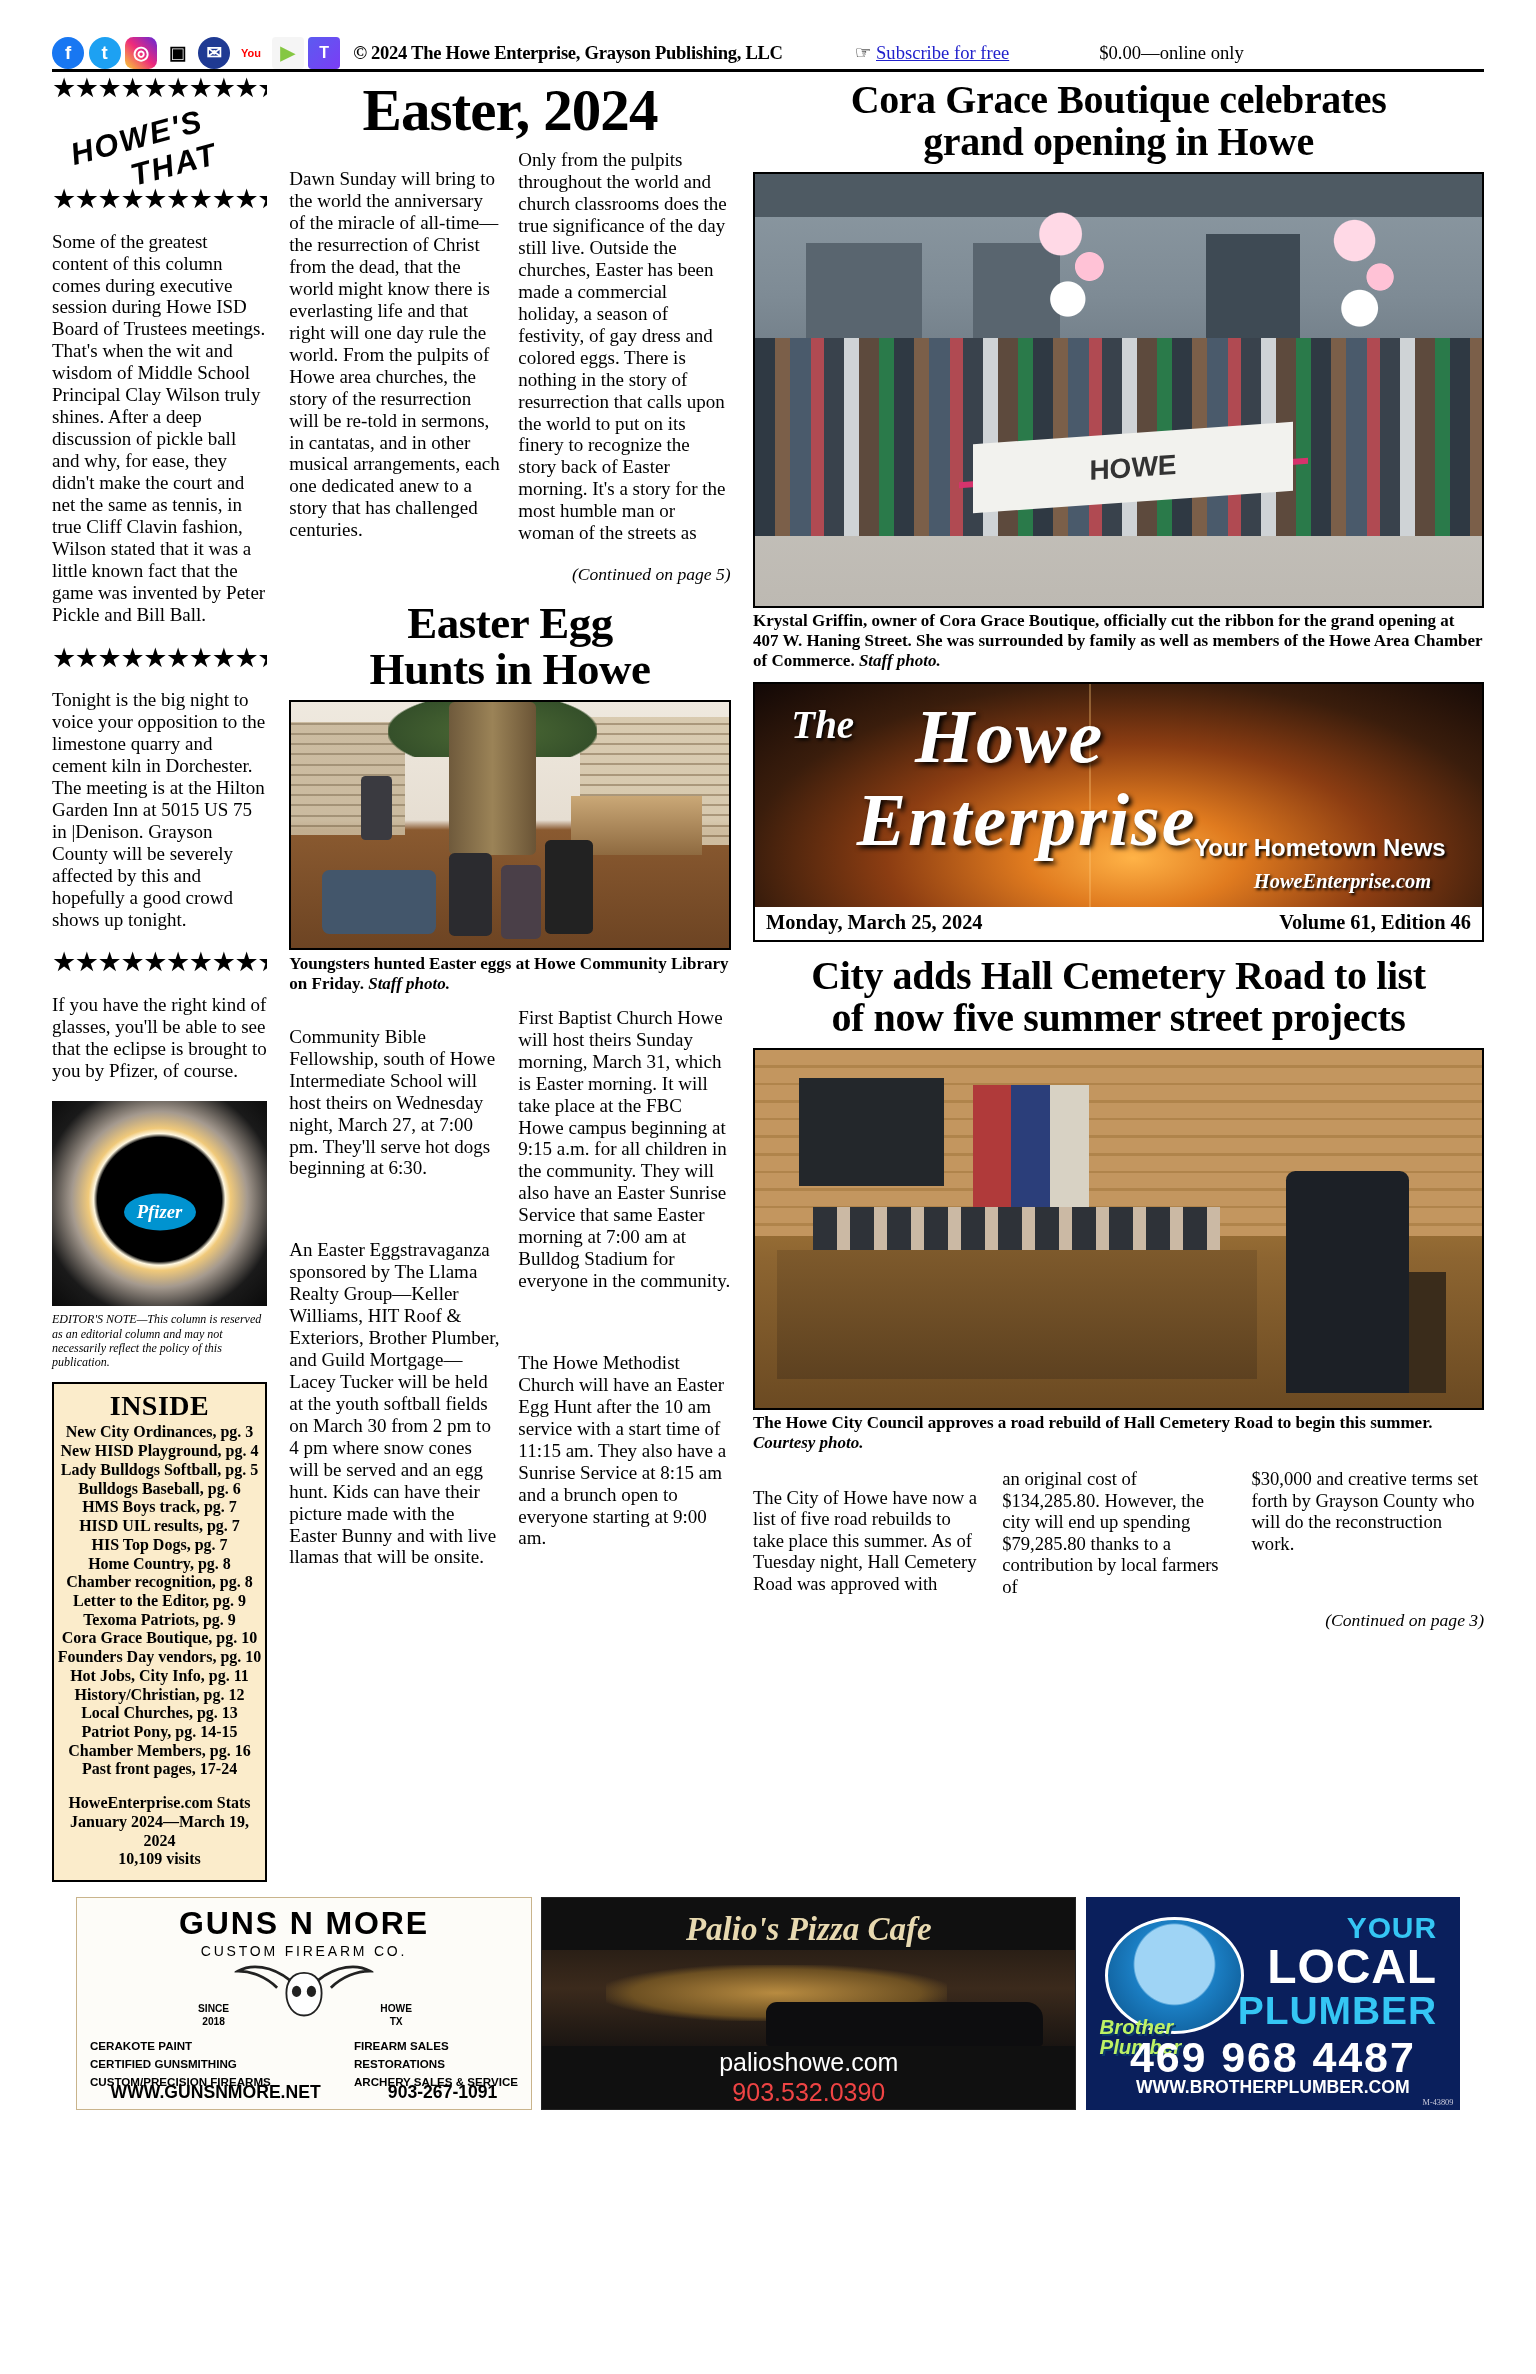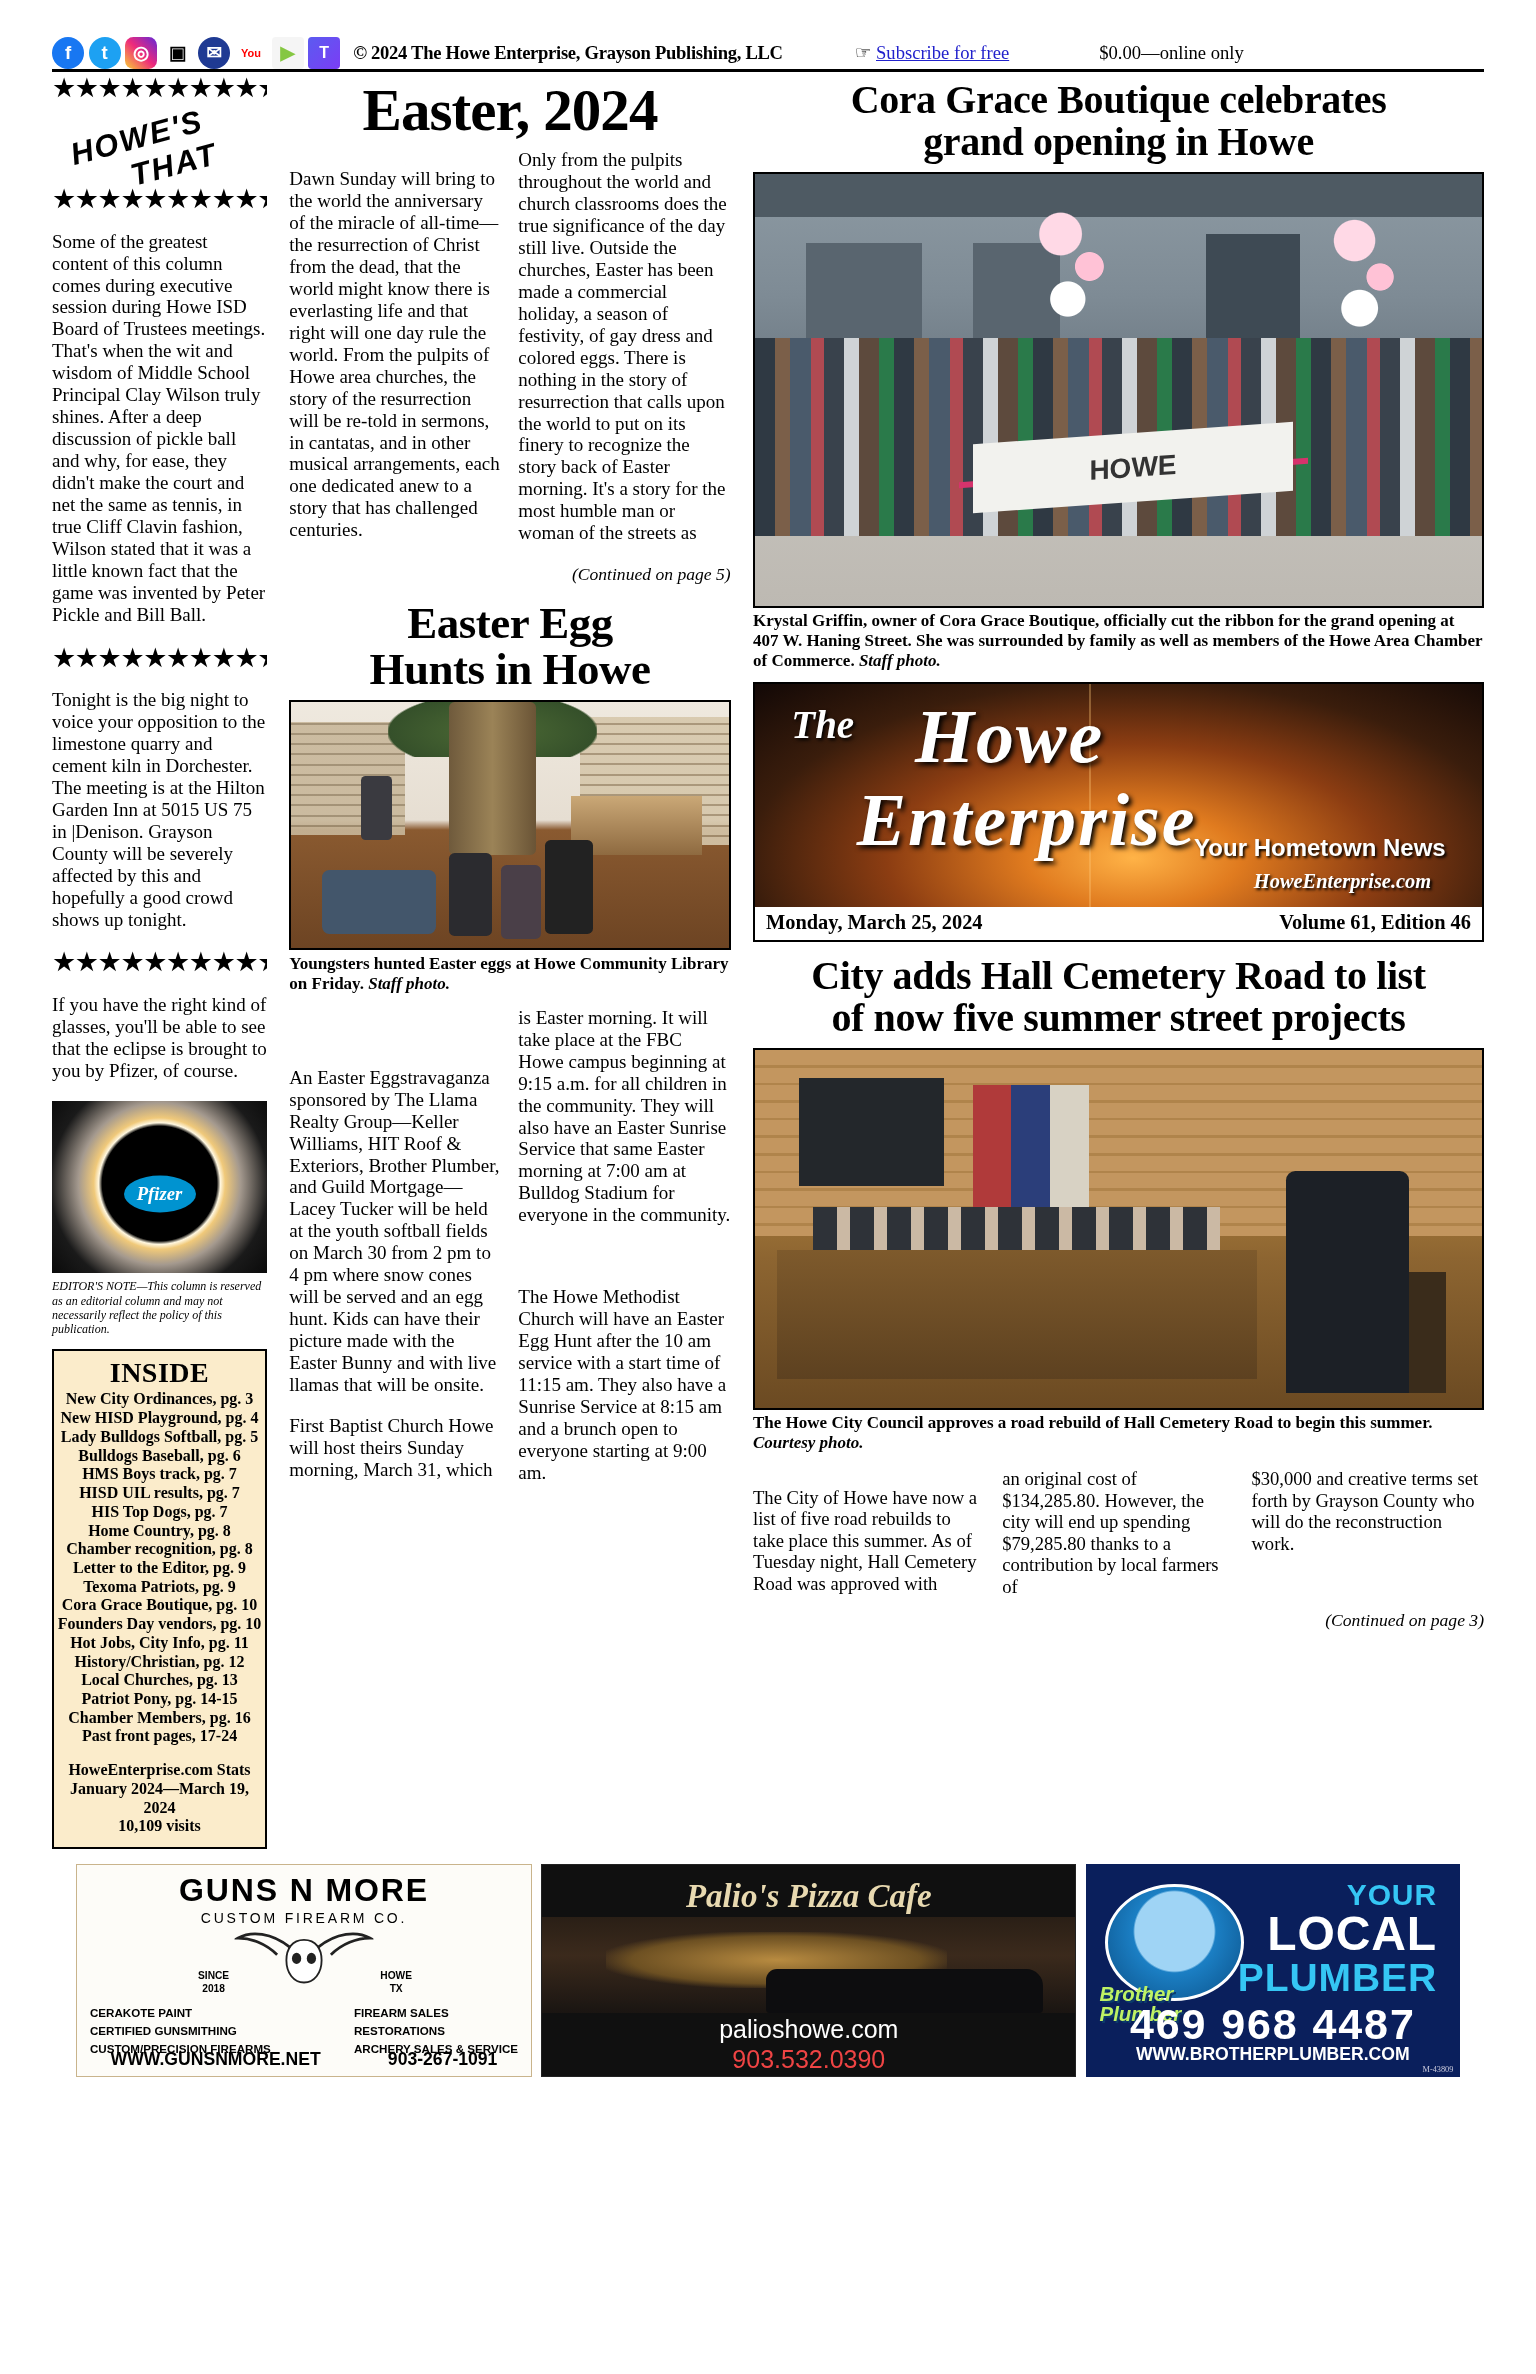--- a/index.html
+++ b/index.html
@@ -48,21 +48,21 @@
   .stars { font-size:27px; letter-spacing:-1.4px; line-height:0.95; white-space:nowrap;
            overflow:hidden; text-align:center; font-family:"DejaVu Sans", sans-serif;}
   .ht-box { height:85px; position:relative; }
   .ht-1, .ht-2 { position:absolute; font-family:"Liberation Sans", sans-serif;
                  font-weight:bold; font-style:italic; font-size:31px; letter-spacing:1.9px; }
   .ht-1 { left:16.7px;  top:18.6px; transform:rotate(-15deg); }
   .ht-2 { left:78px;  top:46px; transform:rotate(-15deg); }
 
   .body-txt { font-size:19px; line-height:1.155; text-align:left; }
 
-  .eclipse { width:100%; height:172px; margin-top:9.3px;
+  .eclipse { width:100%; height:205px; margin-top:9.3px;
              background:radial-gradient(circle at 50% 48%, #000 0%, #000 41%,
              #fff7e0 43.5%, #f0c97a 47%, rgba(90,70,50,0.55) 58%, #1a1a1a 78%, #0a0a0a 100%);
              position:relative; }
   .pfizer { position:absolute; left:50%; top:54%; transform:translate(-50%,-50%);
             width:72px; height:37px; border-radius:50%; background:#0093d0;
             color:#fff; font-style:italic; font-weight:bold; font-size:18.6px;
             font-family:"Liberation Serif", serif; display:flex; align-items:center;
             justify-content:center; }
   .ednote { font-style:italic; font-size:12px; line-height:1.18; margin-top:6.5px; }
 
@@ -339,20 +339,21 @@
         <div class="p1"></div>
         <div class="p2"></div>
         <div class="p3"></div>
       </div>
       <div class="cap">
         <span>Youngsters hunted Easter eggs at Howe Community Library on Friday.</span>
         <i>Staff photo.</i>
       </div>
 
       <div class="twocol" style="margin-top:13px;">
+        <p>Community Bible Fellowship, south of Howe Intermediate School will host theirs on Wednesday night, March 27, at 7:00 pm. They'll serve hot dogs beginning at 6:30.</p>
         <p>&nbsp;</p>
         <p>An Easter Eggstravaganza sponsored by The Llama Realty Group—Keller Williams, HIT Roof &amp; Exteriors, Brother Plumber, and Guild Mortgage—Lacey Tucker will be held at the youth softball fields on March 30 from 2 pm to 4 pm where snow cones will be served and an egg hunt. Kids can have their picture made with the Easter Bunny and with live llamas that will be onsite.</p>
         <p>First Baptist Church Howe will host theirs Sunday morning, March 31, which is Easter morning. It will take place at the FBC Howe campus beginning at 9:15 a.m. for all children in the community. They will also have an Easter Sunrise Service that same Easter morning at 7:00 am at Bulldog Stadium for everyone in the community.</p>
         <p>&nbsp;</p>
         <p>The Howe Methodist Church will have an Easter Egg Hunt after the 10 am service with a start time of 11:15 am. They also have a Sunrise Service at 8:15 am and a brunch open to everyone starting at 9:00 am.</p>
       </div>
     </div>
 
     <div class="col-right">
       <h1 class="hl-cora">

